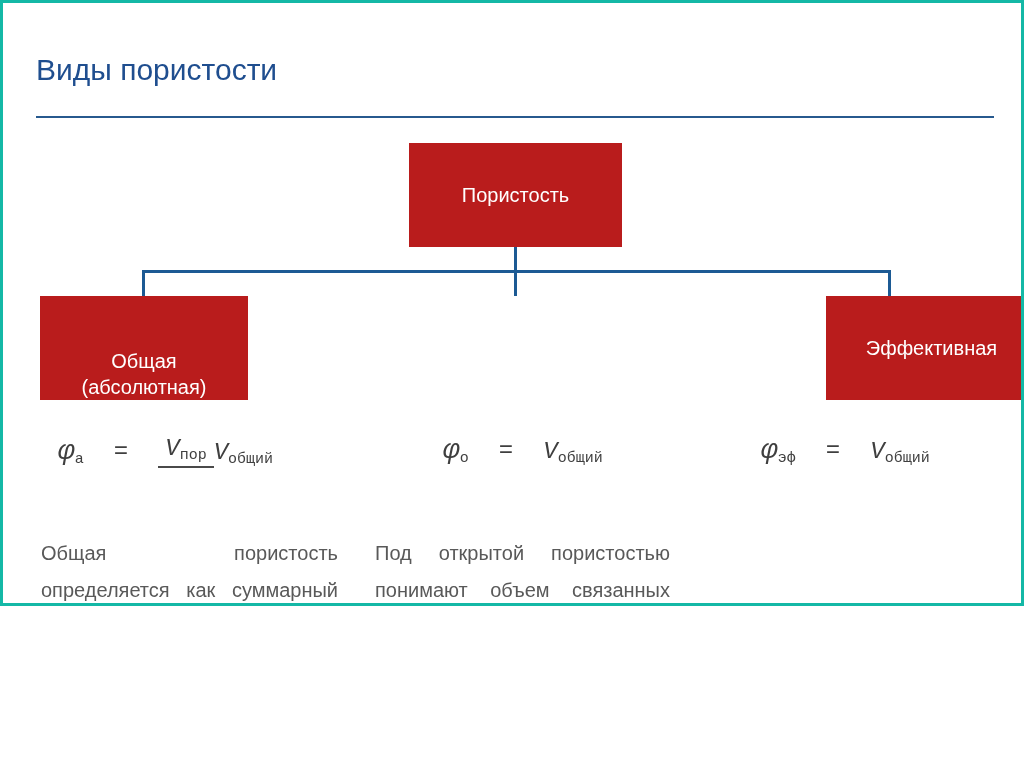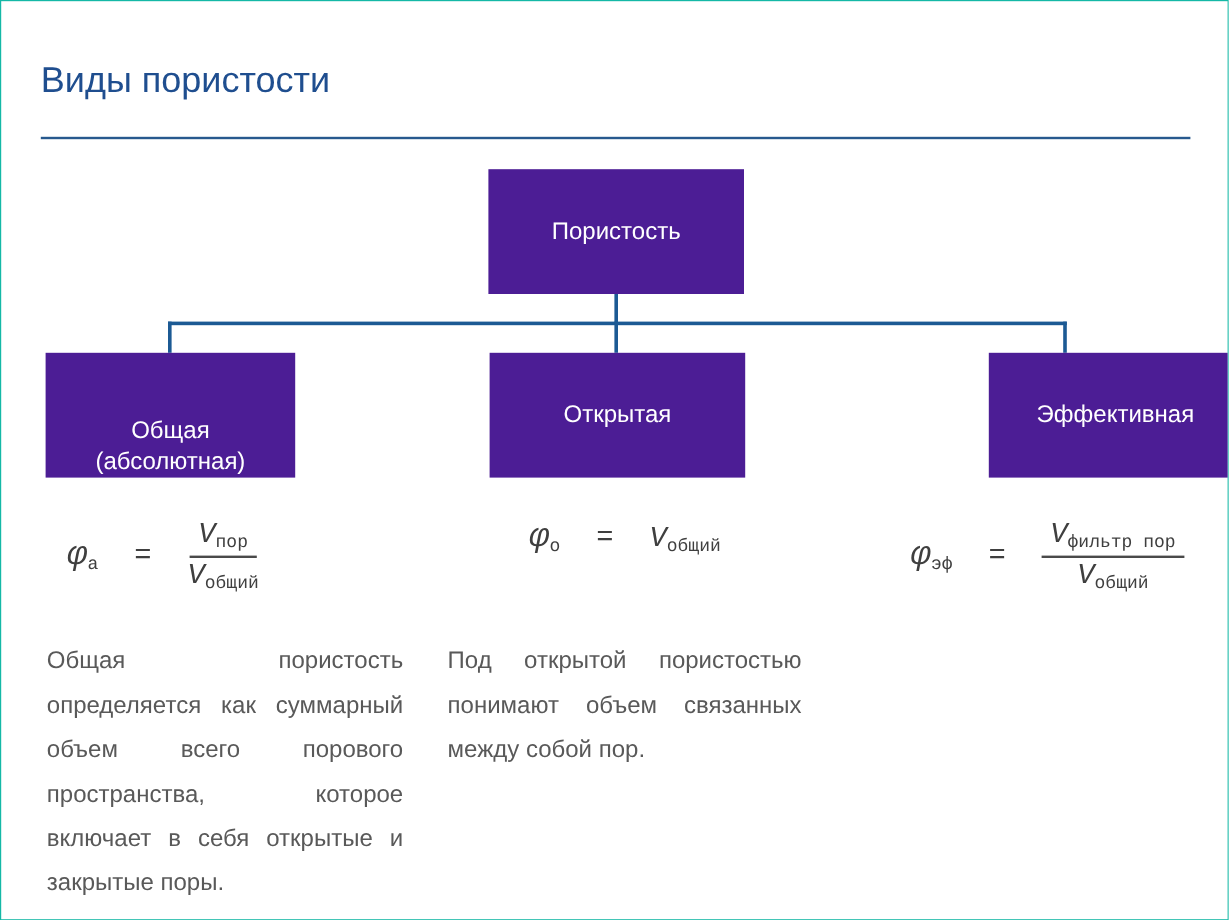--- a/index.html
+++ b/index.html
@@ -1,21 +1,21 @@
 <!DOCTYPE html>
 <html><head>
 <meta charset="utf-8">
 <style>
   html, body { margin: 0; padding: 0; background: #ffffff; }
   .slide {
     position: relative;
     width: 1024px;
-    height: 767px;
+    height: 606px;
     background: #ffffff;
-    border: 1px solid #14b8a6;
+    border: 3px solid #14b8a6;
     box-sizing: border-box;
     overflow: hidden;
     font-family: "Liberation Sans", sans-serif;
   }
 
   
   .title {
     position: absolute;
     left: 33px;
     top: 47px;
@@ -30,21 +30,21 @@
     left: 33px;
     top: 113px;
     width: 958px;
     height: 2px;
     background: #27598e;
   }
 
   
   .box {
     position: absolute;
-    background: #4c1d95;
+    background: #b91c1c;
     color: #ffffff;
     display: flex;
     align-items: center;
     justify-content: center;
     text-align: center;
     font-size: 20px;
     line-height: 26px;
   }
   .box-root  { left: 406px; top: 140px; width: 213px; height: 104px; }
   .box-left  { left: 37px;  top: 293px; width: 208px; height: 104px; align-items: flex-end; }
@@ -66,21 +66,21 @@
     display: flex;
     align-items: center;
     gap: 29px;
     color: #3f3f3f;
     font-family: Liberation Mono, monospace;
   }
   .formula .base { font-style: italic; }
   .formula .lhs .base { font-size: 28px; }
   .formula sub { font-size: 15px; font-style: normal; line-height: 1; }
   .formula .eq { font-size: 24px; padding: 0 1px; }
-  .frac { display: inline-flex; flex-direction: column; align-items: center; }
+  .frac { display: inline-flex; flex-direction: row; align-items: center; }
   .frac .base { font-size: 24px; }
   .frac .num { border-bottom: 2px solid #4a4a4a; padding: 0 7px 3px 7px; white-space: nowrap; }
   .frac .den { padding-top: 2px; white-space: nowrap; }
   .formula-1 { left: 55px;  top: 432px; }
   .formula-2 { left: 440px; top: 432px; }
   .formula-3 { left: 758px; top: 432px; }
 
   
   .desc {
     position: absolute;
@@ -123,23 +123,20 @@
 
   <div class="conn conn-stem"></div>
   <div class="conn conn-hbar"></div>
   <div class="conn conn-drop-l"></div>
   <div class="conn conn-drop-m"></div>
   <div class="conn conn-drop-r"></div>
 
   <div class="box box-left">
     <span class="box-label narrow">Общая (абсолютная)</span>
   </div>
-  <div class="box box-mid">
-    <span class="box-label">Открытая</span>
-  </div>
   <div class="box box-right">
     <span class="box-label">Эффективная</span>
   </div>
 
   <div class="formula formula-1">
     <span class="lhs"><span class="base">φ</span><sub>а</sub></span>
     <span class="eq">=</span>
     <span class="frac">
       <span class="num"><span class="base">V</span><sub>пор</sub></span>
       <span class="den"><span class="base">V</span><sub>общий</sub></span>
@@ -151,21 +148,20 @@
     <span class="eq">=</span>
     <span class="frac">
       <span class="den"><span class="base">V</span><sub>общий</sub></span>
     </span>
   </div>
 
   <div class="formula formula-3">
     <span class="lhs"><span class="base">φ</span><sub>эф</sub></span>
     <span class="eq">=</span>
     <span class="frac">
-      <span class="num"><span class="base">V</span><sub>фильтр пор</sub></span>
       <span class="den"><span class="base">V</span><sub>общий</sub></span>
     </span>
   </div>
 
   <p class="desc desc-1">Общая пористость определяется как суммарный объем всего порового пространства, которое включает в себя открытые и закрытые поры.</p>
   <p class="desc desc-2">Под открытой пористостью понимают объем связанных между собой пор.</p>
 
 
 </div>
 

